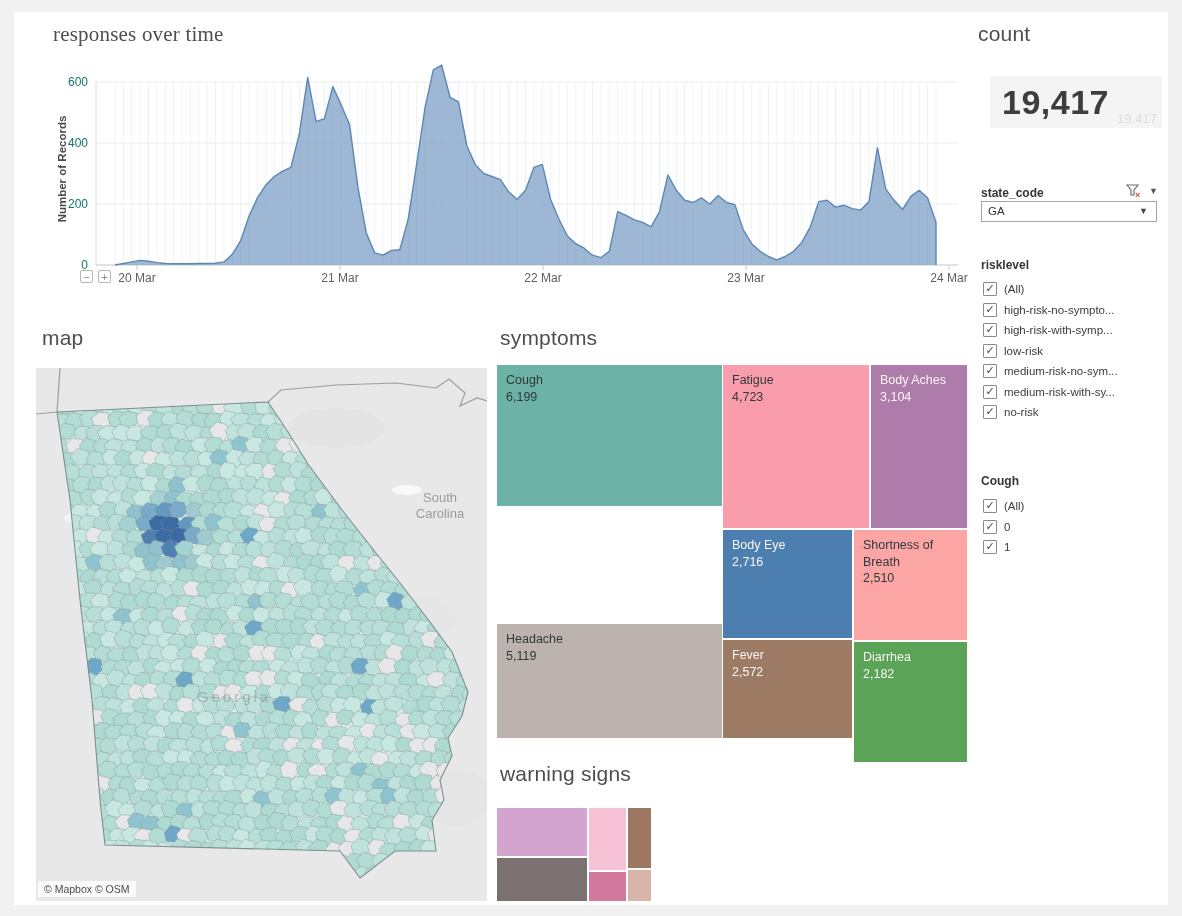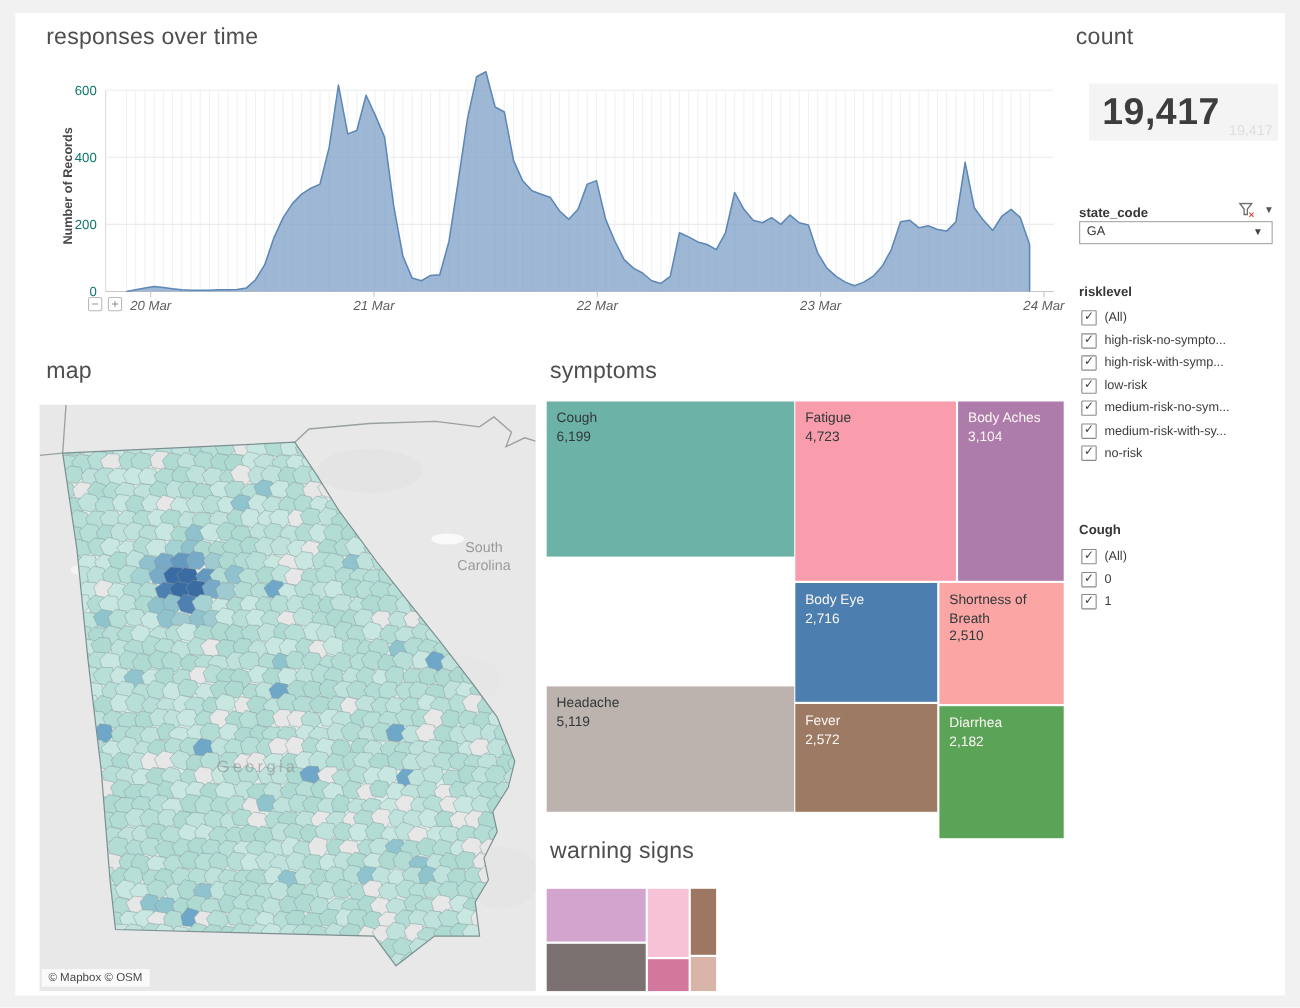--- a/index.html
+++ b/index.html
@@ -11,21 +11,21 @@
   }
   .surface{position:absolute;left:14px;top:12px;width:1154px;height:893px;background:#ffffff;}
   .abs{position:absolute;}
   .sec-title{font-size:21px;color:#4e4e4e;letter-spacing:.2px;}
 
   
   .chart-wrap{position:absolute;left:50px;top:58px;width:912px;height:252px;}
   .ylabel{position:absolute;left:-67px;top:104px;width:160px;height:14px;
     transform:rotate(-90deg);text-align:center;font-size:11.5px;font-weight:600;color:#4a4a4a;}
   .ytick{position:absolute;width:30px;text-align:right;font-size:12px;color:#0f766e;}
-  .xtick{position:absolute;width:84px;text-align:center;font-size:12px;color:#5e5e5e;top:213px;font-style:italic;}
+  .xtick{position:absolute;width:84px;text-align:center;font-size:12px;color:#5e5e5e;top:213px;}
   .zoombtn{position:absolute;top:212px;width:13px;height:13px;border:1px solid #b9b9b9;border-radius:2px;
     background:#fff;color:#8a8a8a;font-size:11px;line-height:12px;text-align:center;cursor:pointer;box-sizing:border-box;}
 
   
   .count-box{position:absolute;left:990px;top:76px;width:172px;height:52px;background:#f4f4f4;}
   .count-num{position:absolute;left:12px;top:7px;font-size:34px;font-weight:700;color:#3d3d3d;letter-spacing:.5px;}
   .count-ghost{position:absolute;right:5px;bottom:2px;font-size:13px;color:#dedede;}
   .flt-title{position:absolute;font-size:12px;font-weight:600;color:#363636;}
   .flt-select{position:absolute;left:981px;width:176px;height:21px;border:1px solid #a6a6a6;background:#fff;
     box-sizing:border-box;font-size:11.5px;color:#333;padding:3px 6px;cursor:pointer;}
@@ -46,21 +46,21 @@
   .tile{position:absolute;box-sizing:border-box;padding:7px 9px;overflow:hidden;cursor:pointer;}
   .tile .tl{font-size:12.5px;line-height:1.32;}
   .tile.dark .tl{color:#31393a;}
   .tile.light .tl{color:#fbf6f2;}
 </style>
 </head>
 <body>
 
 <div class="surface"></div>
 
-<div class="abs sec-title" style="left:42px;top:22px;">responses over time</div>
+<div class="abs sec-title" style="left:53px;top:22px;font-family:Liberation Serif, serif;">responses over time</div>
 <div class="chart-wrap">
   <div class="ylabel">Number of Records</div>
   <svg id="ts-svg" width="912" height="252">
       <line x1="65" y1="24" x2="65" y2="207" stroke="#eef2f6" stroke-width="1"></line>
       <line x1="73.37755102040816" y1="24" x2="73.37755102040816" y2="207" stroke="#eef2f6" stroke-width="1"></line>
       <line x1="81.75510204081633" y1="24" x2="81.75510204081633" y2="207" stroke="#eef2f6" stroke-width="1"></line>
       <line x1="90.13265306122449" y1="24" x2="90.13265306122449" y2="207" stroke="#eef2f6" stroke-width="1"></line>
       <line x1="98.51020408163265" y1="24" x2="98.51020408163265" y2="207" stroke="#eef2f6" stroke-width="1"></line>
       <line x1="106.88775510204081" y1="24" x2="106.88775510204081" y2="207" stroke="#eef2f6" stroke-width="1"></line>
       <line x1="115.26530612244898" y1="24" x2="115.26530612244898" y2="207" stroke="#eef2f6" stroke-width="1"></line>

